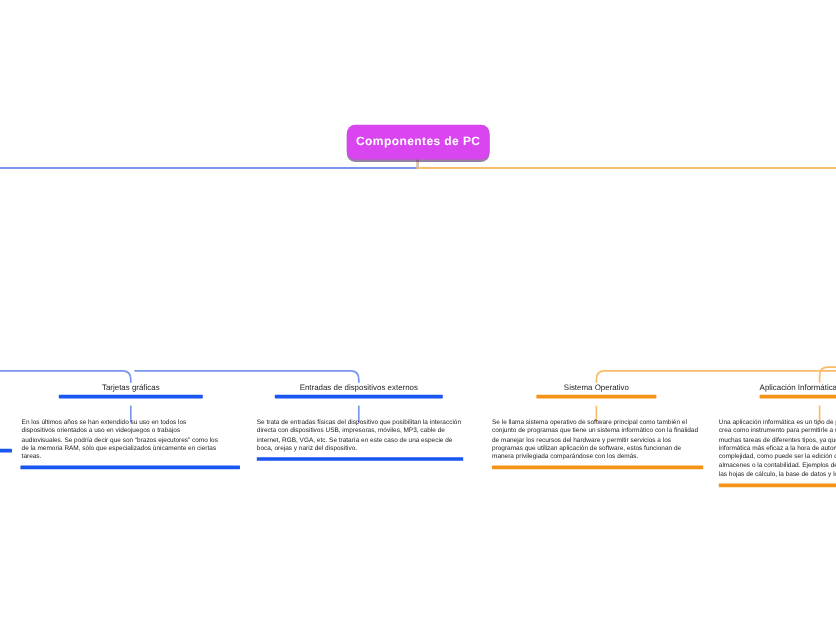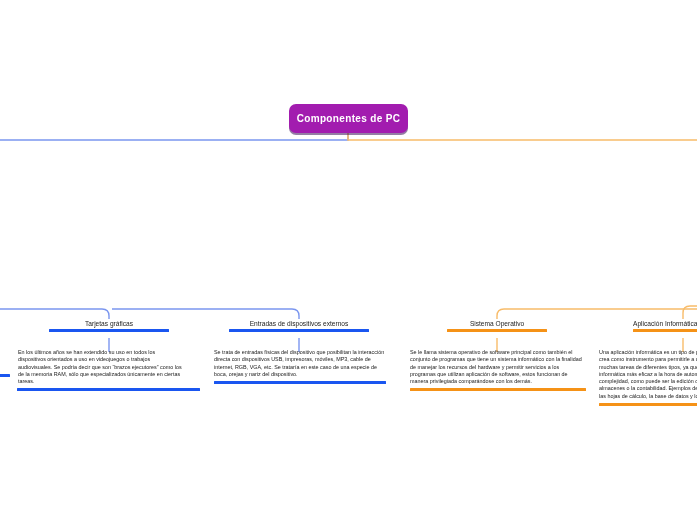--- a/index.html
+++ b/index.html
@@ -34,21 +34,21 @@
     pointer-events: none;
   }
 
   
   .root-node {
     position: absolute;
     left: 289px;
     top: 104px;
     width: 119px;
     height: 29px;
-    background: #a21caf;
+    background: #d946ef;
     border-radius: 7px;
     box-shadow: 0 2px 0 0 rgba(60,20,90,0.55);
     display: flex;
     align-items: center;
     justify-content: center;
     box-sizing: border-box;
   }
   .root-node .root-label {
     color: #ffffff;
     font-size: 10px;

